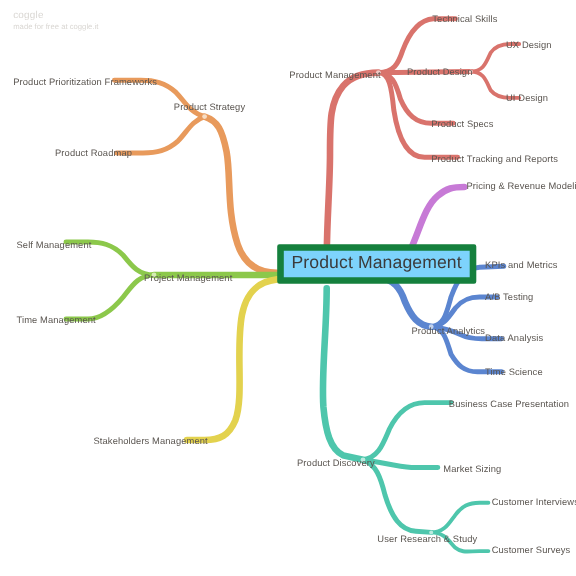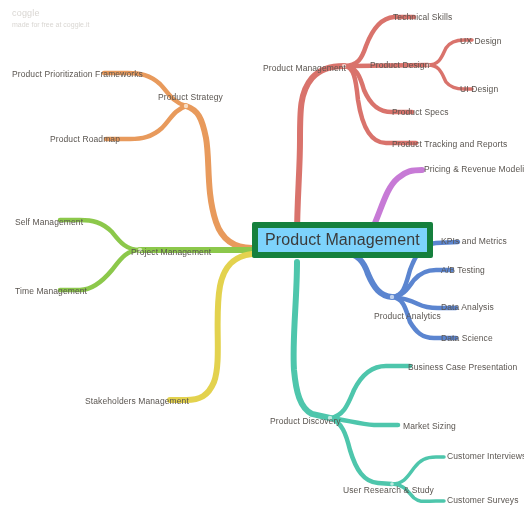--- a/index.html
+++ b/index.html
@@ -100,25 +100,25 @@
   <div class="node-label" style="left:50px;top:139px;transform:translate(0,-50%);">Product Roadmap</div>
 
   <div class="node-label" style="left:131px;top:252px;transform:translate(0,-50%);">Project Management</div>
   <div class="node-label" style="left:15px;top:222px;transform:translate(0,-50%);">Self Management</div>
   <div class="node-label" style="left:15px;top:291px;transform:translate(0,-50%);">Time Management</div>
 
   <div class="node-label" style="left:85px;top:401px;transform:translate(0,-50%);">Stakeholders Management</div>
 
   <div class="node-label" style="left:424px;top:169px;transform:translate(0,-50%);">Pricing &amp; Revenue Modeling</div>
 
-  <div class="node-label" style="left:339px;top:316px;transform:translate(0,-50%);padding-left:35px;">Product Analytics</div>
+  <div class="node-label" style="left:339px;top:301px;transform:translate(0,-50%);padding-left:35px;">Product Analytics</div>
   <div class="node-label" style="left:441px;top:241px;transform:translate(0,-50%);">KPIs and Metrics</div>
   <div class="node-label" style="left:441px;top:270px;transform:translate(0,-50%);">A/B Testing</div>
   <div class="node-label" style="left:441px;top:307px;transform:translate(0,-50%);">Data Analysis</div>
-  <div class="node-label" style="left:441px;top:338px;transform:translate(0,-50%);">Data Science</div>
+  <div class="node-label" style="left:441px;top:338px;transform:translate(0,-50%);">Time Science</div>
 
   <div class="node-label" style="left:270px;top:421px;transform:translate(0,-50%);">Product Discovery</div>
   <div class="node-label" style="left:408px;top:367px;transform:translate(0,-50%);">Business Case Presentation</div>
   <div class="node-label" style="left:403px;top:426px;transform:translate(0,-50%);">Market Sizing</div>
   <div class="node-label" style="left:343px;top:490px;transform:translate(0,-50%);">User Research &amp; Study</div>
   <div class="node-label" style="left:447px;top:456px;transform:translate(0,-50%);">Customer Interviews</div>
   <div class="node-label" style="left:447px;top:500px;transform:translate(0,-50%);">Customer Surveys</div>
 
 </div>
 

